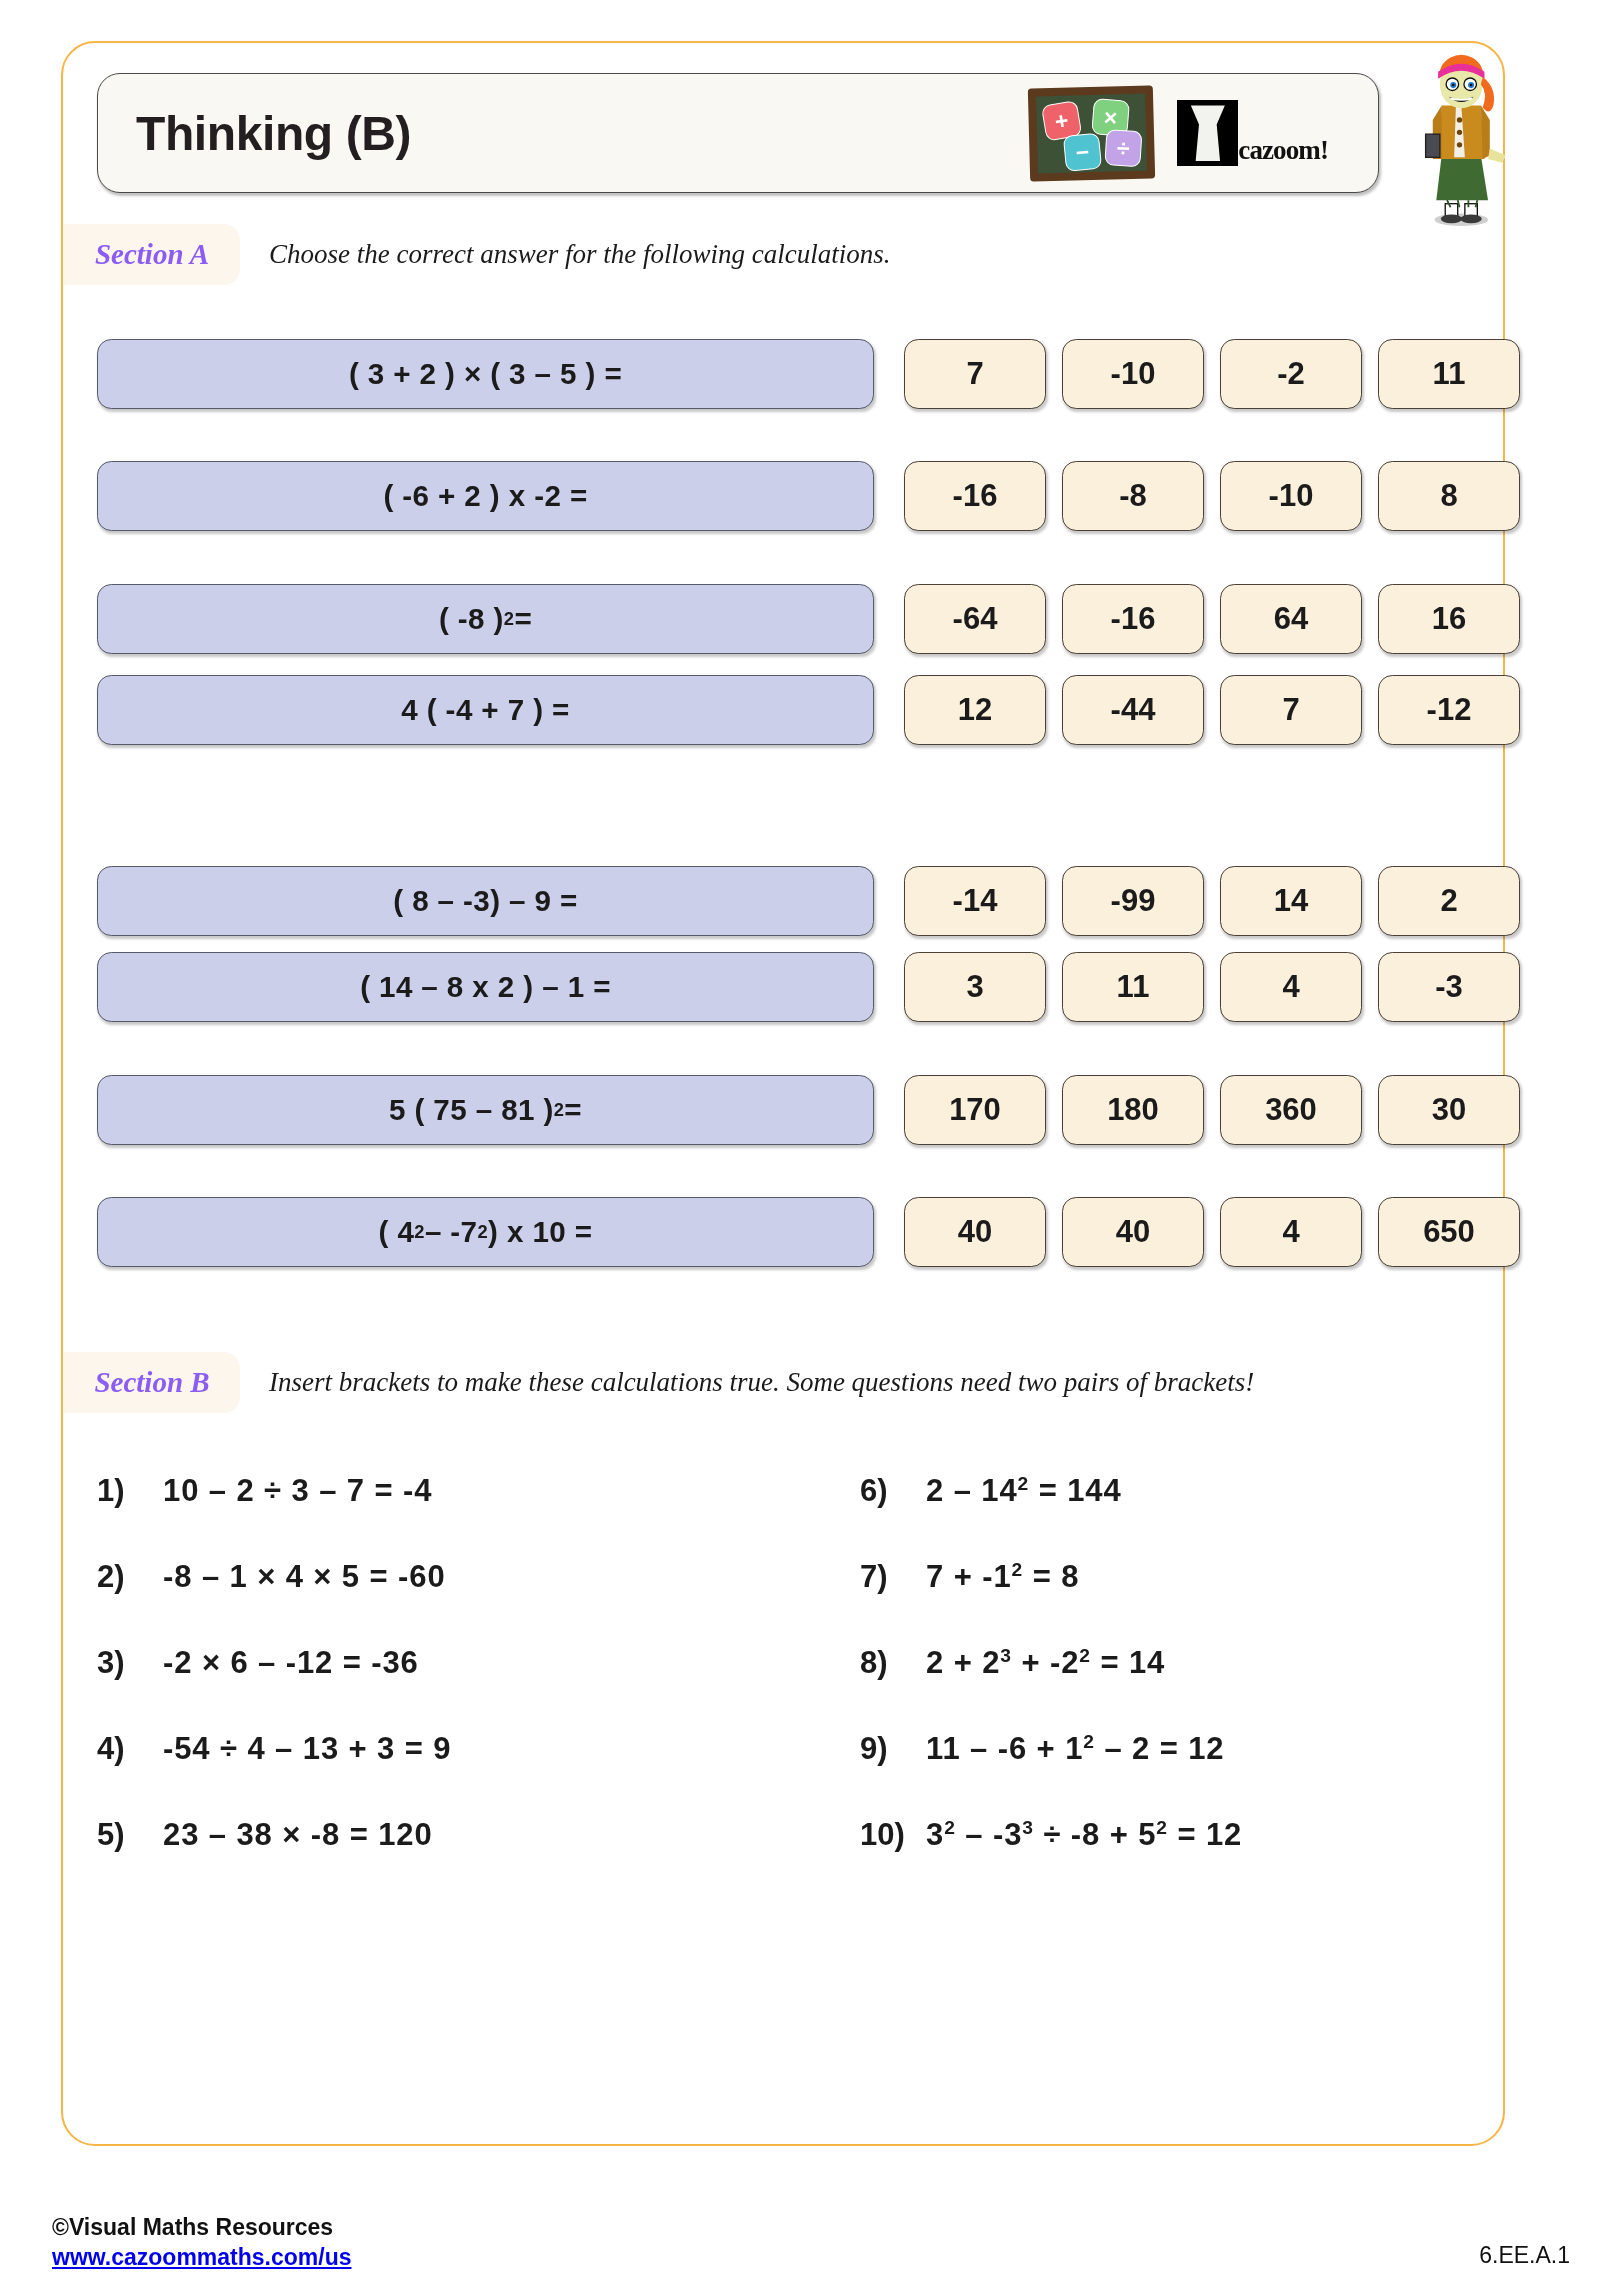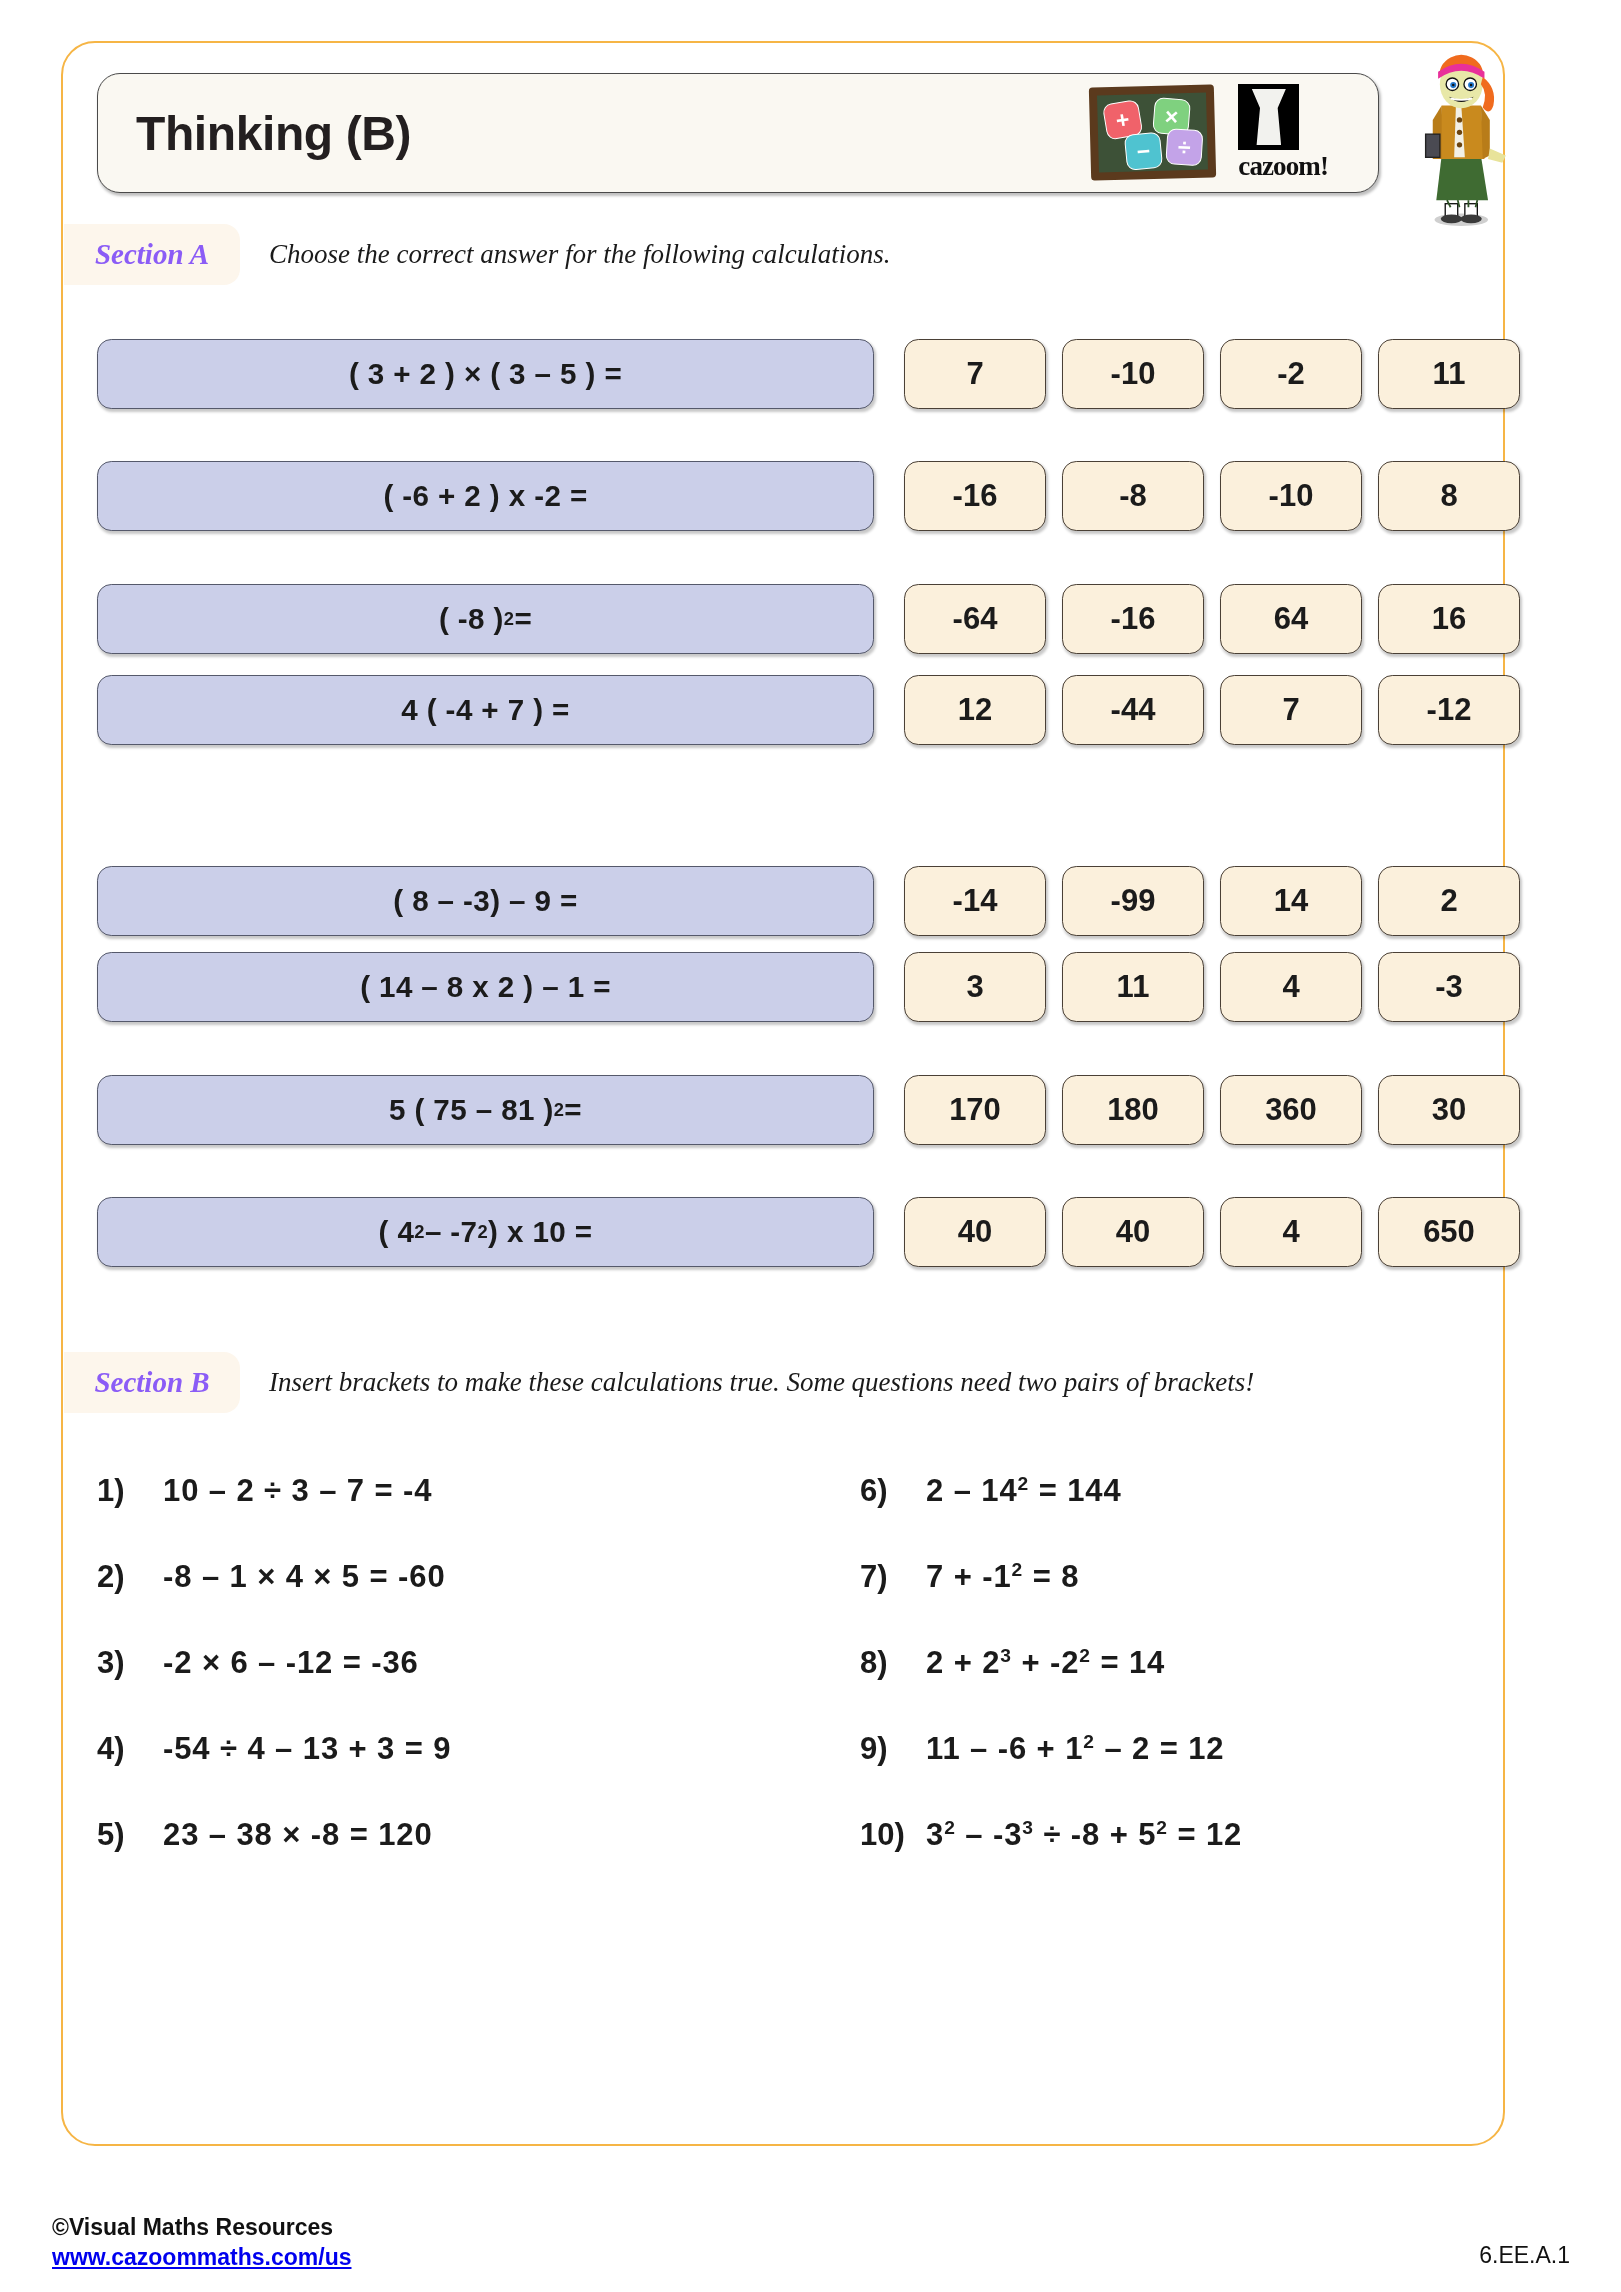--- a/index.html
+++ b/index.html
@@ -85,22 +85,22 @@
     box-sizing: border-box;
   }
   .op-plus  { background: #f0626a; left: 7.2px;  top: 7.2px;  transform: rotate(-8deg); }
   .op-times { background: #7fd17f; left: 56px; top: 5.4px;  transform: rotate(6deg); }
   .op-minus { background: #4fc3d0; left: 27px; top: 39px; transform: rotate(-4deg); }
   .op-div   { background: #c3a3e8; left: 68px; top: 36px; transform: rotate(5deg); }
 
   
   .cazoom {
     display: flex;
-    flex-direction: column;
-    align-items: flex-start;
+    flex-direction: row;
+    align-items: flex-end;
   }
   .cazoom-img {
     width: 61px;
     height: 66px;
     background: #000000;
     position: relative;
   }
   .cazoom-img::after {
     content: "";
     position: absolute;

